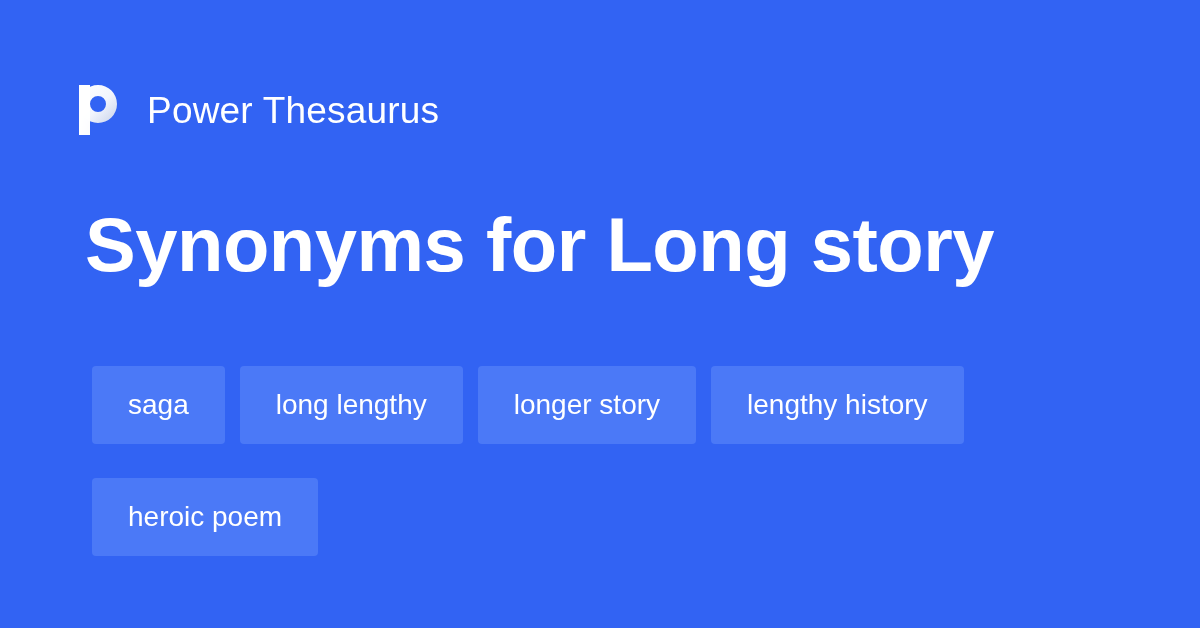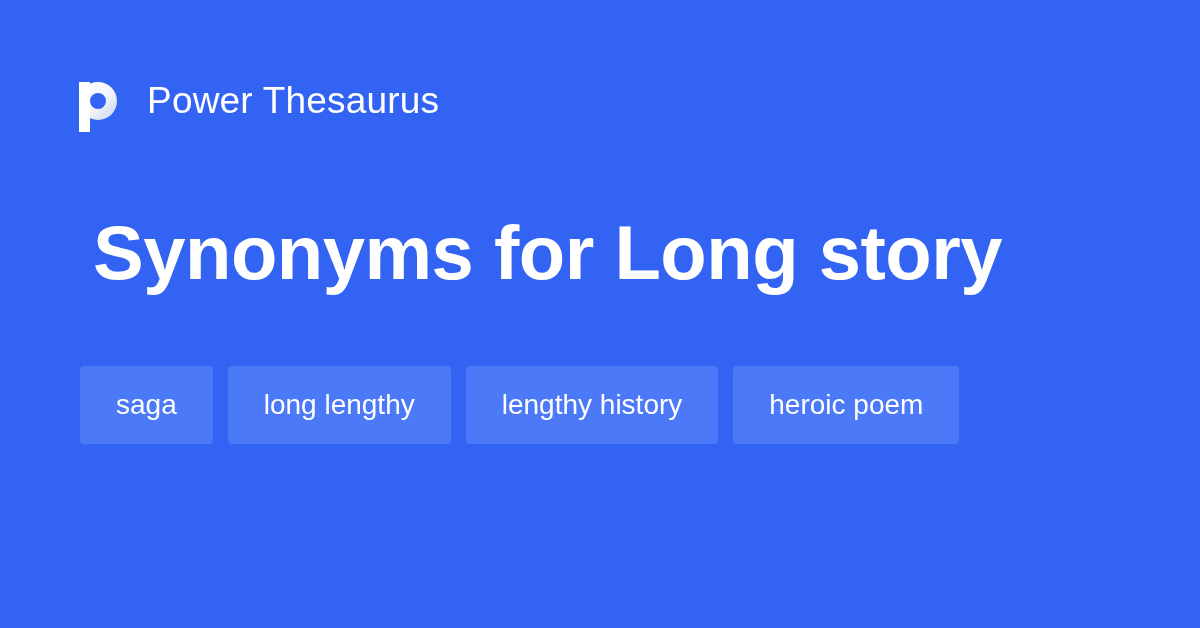--- a/index.html
+++ b/index.html
@@ -20,21 +20,21 @@
     background: #3263f3;
     box-sizing: border-box;
   }
 
   
   .brand {
     position: absolute;
     left: 79px;
     top: 82px;
     display: flex;
-    align-items: flex-start;
+    align-items: center;
     height: 56px;
   }
   .logo-mark {
     width: 46px;
     height: 50px;
     position: relative;
     flex: 0 0 auto;
     margin-right: 22px;
   }
   .logo-mark svg {
@@ -55,27 +55,27 @@
   .headline {
     position: absolute;
     left: 77px;
     top: 196px;
     color: #ffffff;
     font-size: 76px;
     font-weight: 700;
     line-height: 1.08;
     letter-spacing: -0.5px;
     white-space: nowrap;
-    margin: 16px;
+    margin: 8px;
   }
 
   
   .chips {
     position: absolute;
-    left: 80px;
+    left: 92px;
     top: 366px;
     width: 1050px;
     display: flex;
     flex-wrap: wrap;
     gap: 34px 15px;
   }
   .chip {
     background: #4b79f7;
     color: #ffffff;
     font-size: 28px;
@@ -113,17 +113,18 @@
       </svg>
     </span>
     <span class="brand-name">Power Thesaurus</span>
   </div>
 
   <h1 class="headline">Synonyms for Long story</h1>
 
   <div class="chips">
     <div class="chip">saga</div>
     <div class="chip">long lengthy</div>
+    <div class="chip">longer story</div>
     <div class="chip">lengthy history</div>
     <div class="chip">heroic poem</div>
   </div>
 
 </div>
 
 </body></html>

